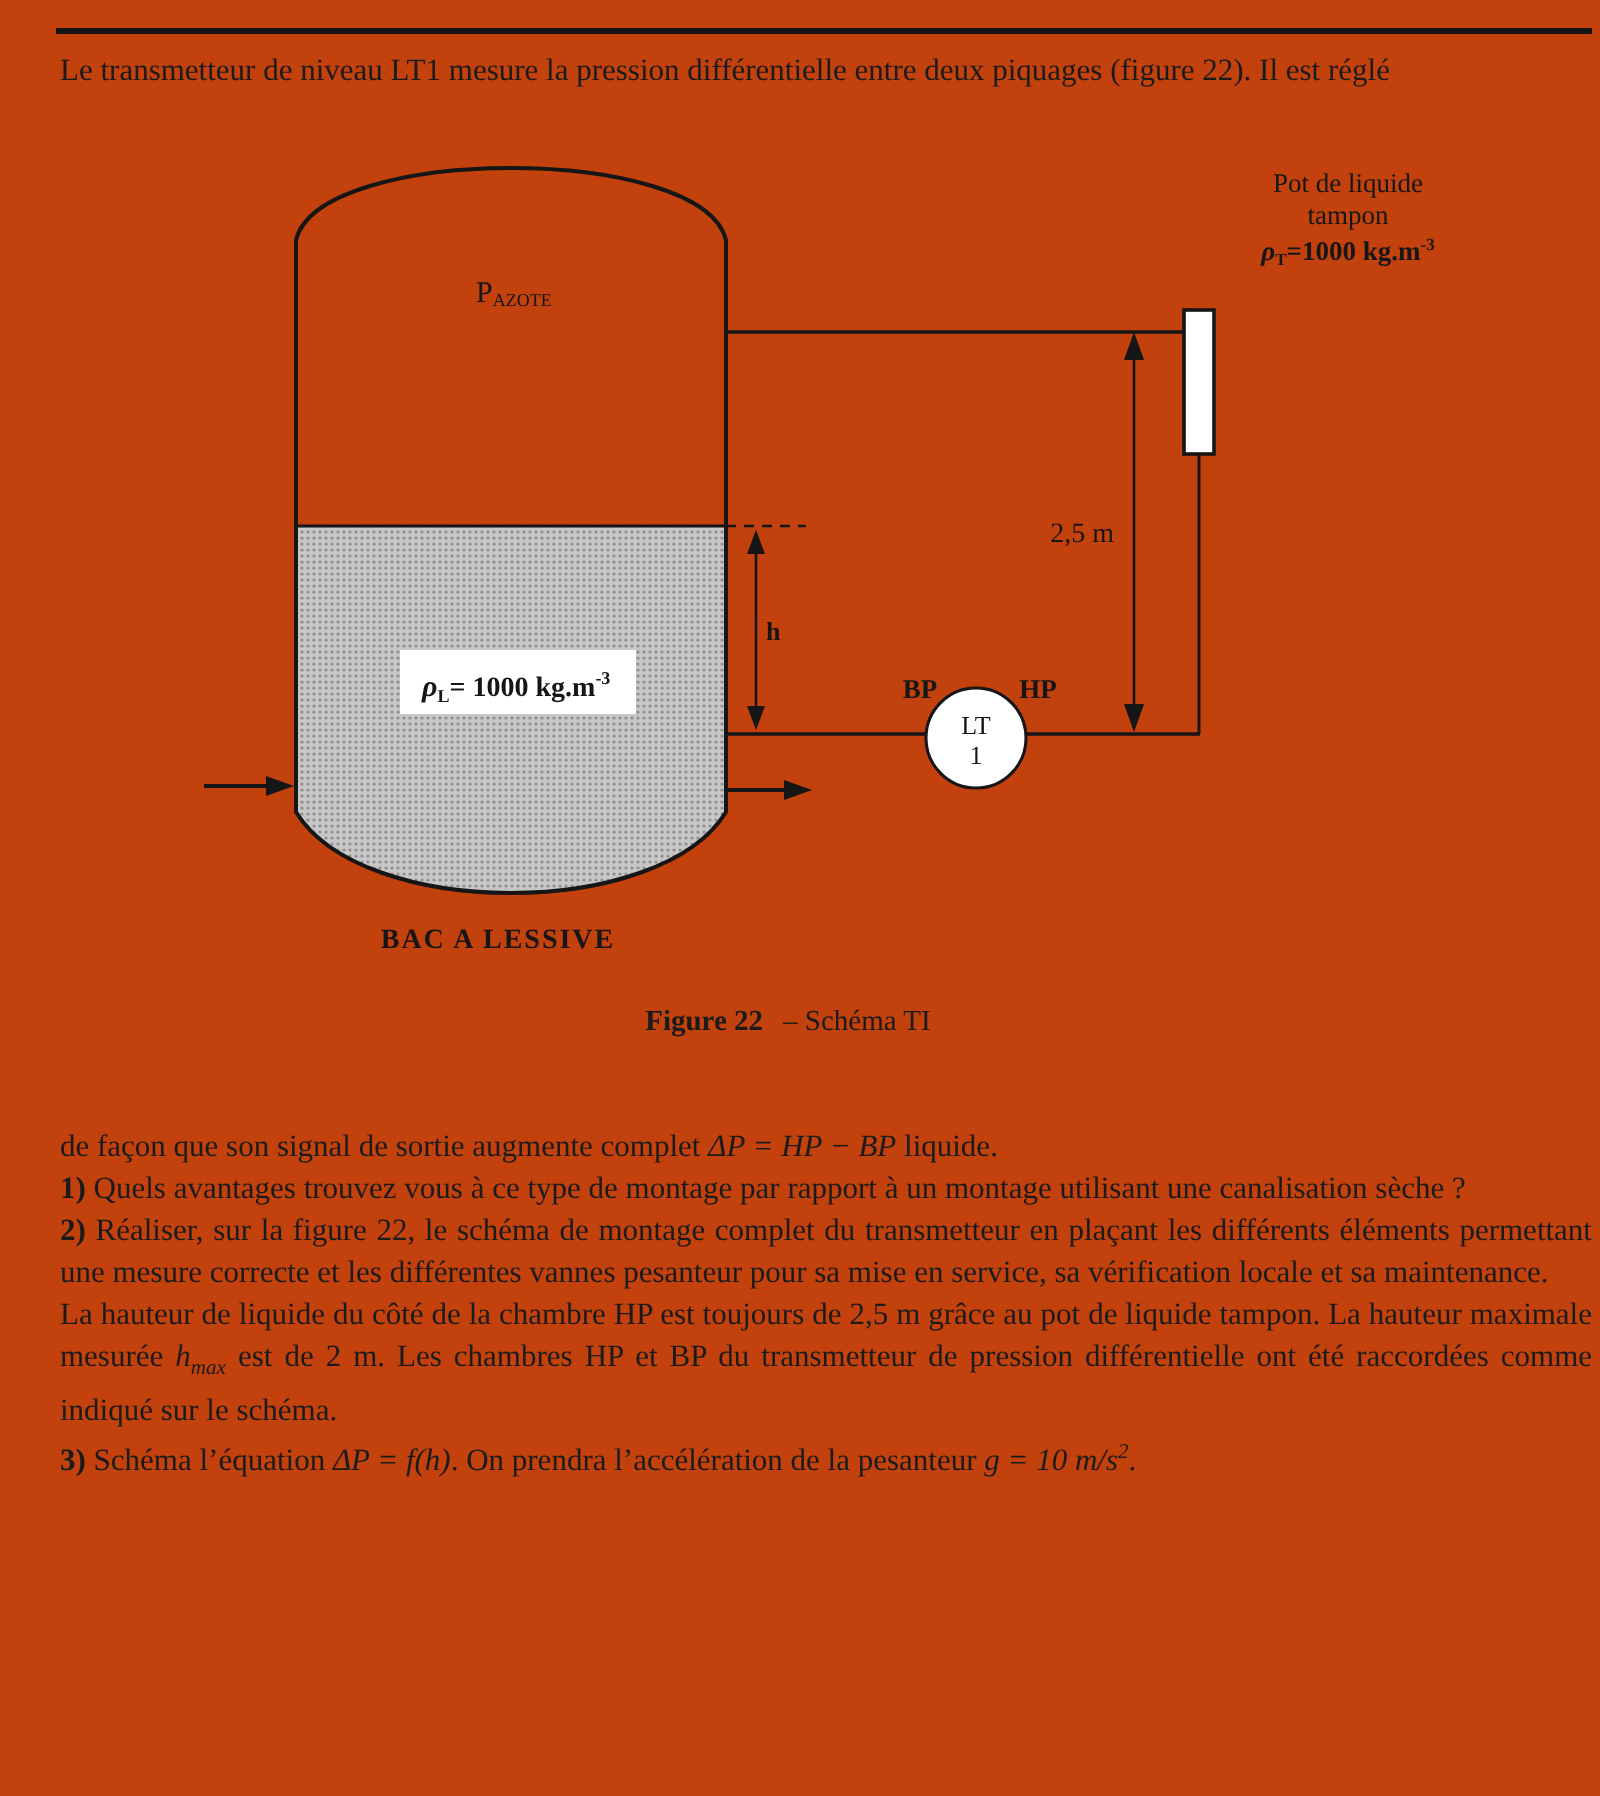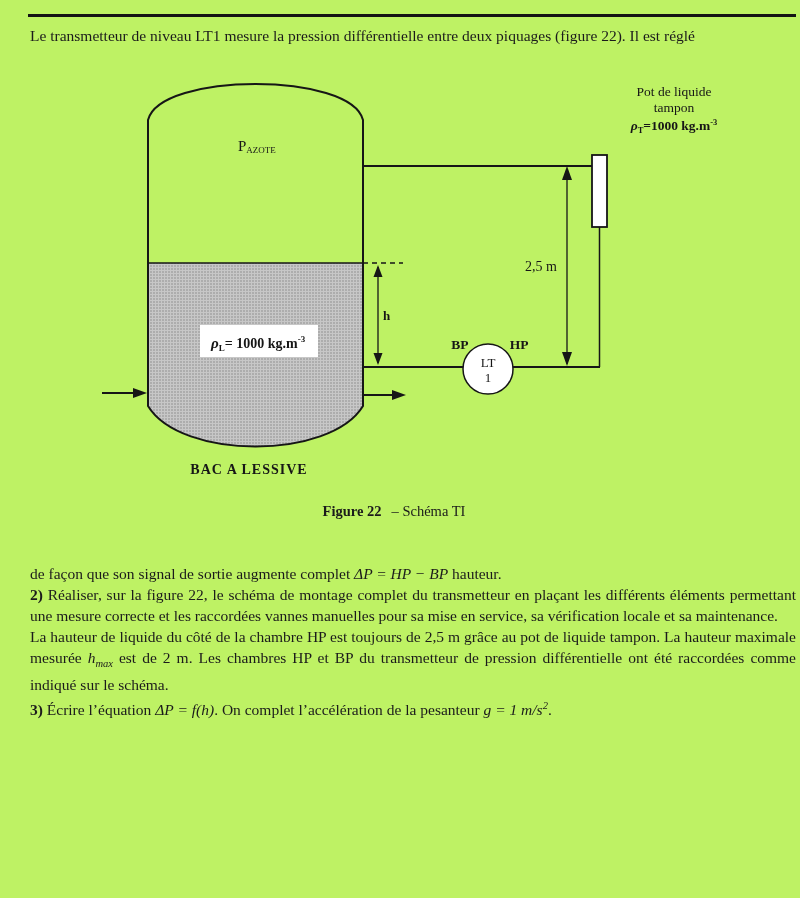--- a/index.html
+++ b/index.html
@@ -1,17 +1,17 @@
 <!DOCTYPE html>
 <html><head>
 <meta charset="utf-8">
 <style>
   html,body{margin:0;padding:0;background:#ffffff;}
   .page{
-    position:relative;width:800px;height:898px;background:#bef264;
+    position:relative;width:800px;height:898px;background:#c2410c;
     font-family:"Liberation Serif","DejaVu Serif",serif;color:#1b1b1b;overflow:hidden;
   }
   .top-rule{position:absolute;left:28px;top:14px;width:768px;height:3px;background:#141414;}
   .intro{position:absolute;left:30px;top:26px;width:766px;font-size:15.5px;line-height:20px;}
   .figure-wrap{position:absolute;left:0;top:70px;width:800px;height:410px;}
   .caption{position:absolute;left:0;top:503px;width:788px;text-align:center;font-size:14.5px;}
   .caption .cap-rest{margin-left:10px;}
   .body-text{position:absolute;left:30px;top:563px;width:766px;font-size:15.5px;line-height:21px;text-align:justify;}
   .body-text p{margin:0;padding:0;}
   .math{font-style:italic;}
@@ -108,19 +108,20 @@
       <text x="488" y="297" text-anchor="middle" font-size="13">LT</text>
       <text x="488" y="312" text-anchor="middle" font-size="13">1</text>
     </svg>
   </div>
 
   <div class="caption">
     <b>Figure 22</b><span class="cap-rest">– Schéma TI</span>
   </div>
 
   <div class="body-text">
-    <p><span>de façon que son signal de sortie augmente complet </span><span class="math">ΔP = HP − BP</span><span> hauteur.</span></p>
-    <p><b>2)</b><span> Réaliser, sur la figure 22, le schéma de montage complet du transmetteur en plaçant les différents éléments permettant une mesure correcte et les raccordées vannes manuelles pour sa mise en service, sa vérification locale et sa maintenance.</span></p>
+    <p><span>de façon que son signal de sortie augmente complet </span><span class="math">ΔP = HP − BP</span><span> liquide.</span></p>
+    <p><b>1)</b><span> Quels avantages trouvez vous à ce type de montage par rapport à un montage utilisant une canalisation sèche ?</span></p>
+    <p><b>2)</b><span> Réaliser, sur la figure 22, le schéma de montage complet du transmetteur en plaçant les différents éléments permettant une mesure correcte et les différentes vannes pesanteur pour sa mise en service, sa vérification locale et sa maintenance.</span></p>
     <p><span>La hauteur de liquide du côté de la chambre HP est toujours de 2,5 m grâce au pot de liquide tampon. La hauteur maximale mesurée </span><span class="math">h</span><sub class="math">max</sub><span> est de 2 m. Les chambres HP et BP du transmetteur de pression différentielle ont été raccordées comme indiqué sur le schéma.</span></p>
-    <p><b>3)</b><span> Écrire l’équation </span><span class="math">ΔP = f(h)</span><span>. On complet l’accélération de la pesanteur </span><span class="math">g = 1 m/s</span><sup class="math">2</sup><span>.</span></p>
+    <p><b>3)</b><span> Schéma l’équation </span><span class="math">ΔP = f(h)</span><span>. On prendra l’accélération de la pesanteur </span><span class="math">g = 10 m/s</span><sup class="math">2</sup><span>.</span></p>
   </div>
 
 </div>
 
 </body></html>

